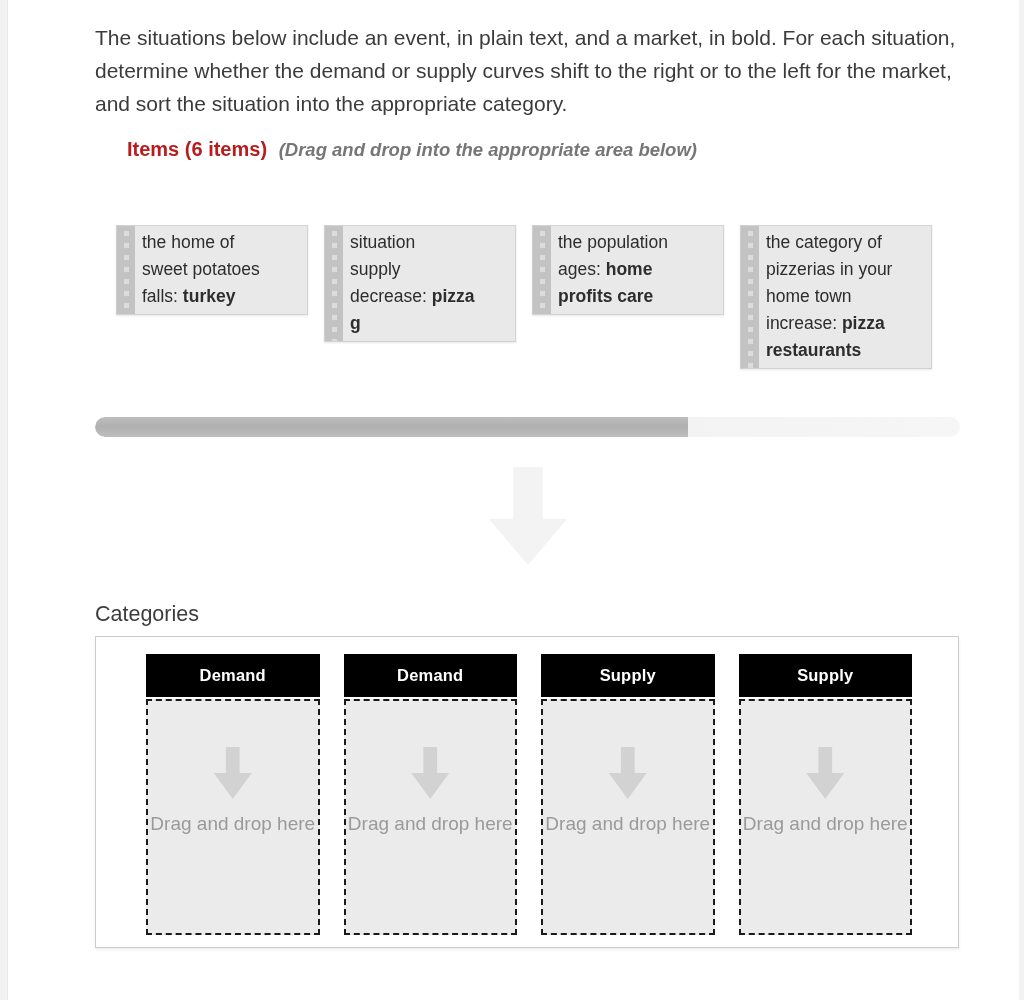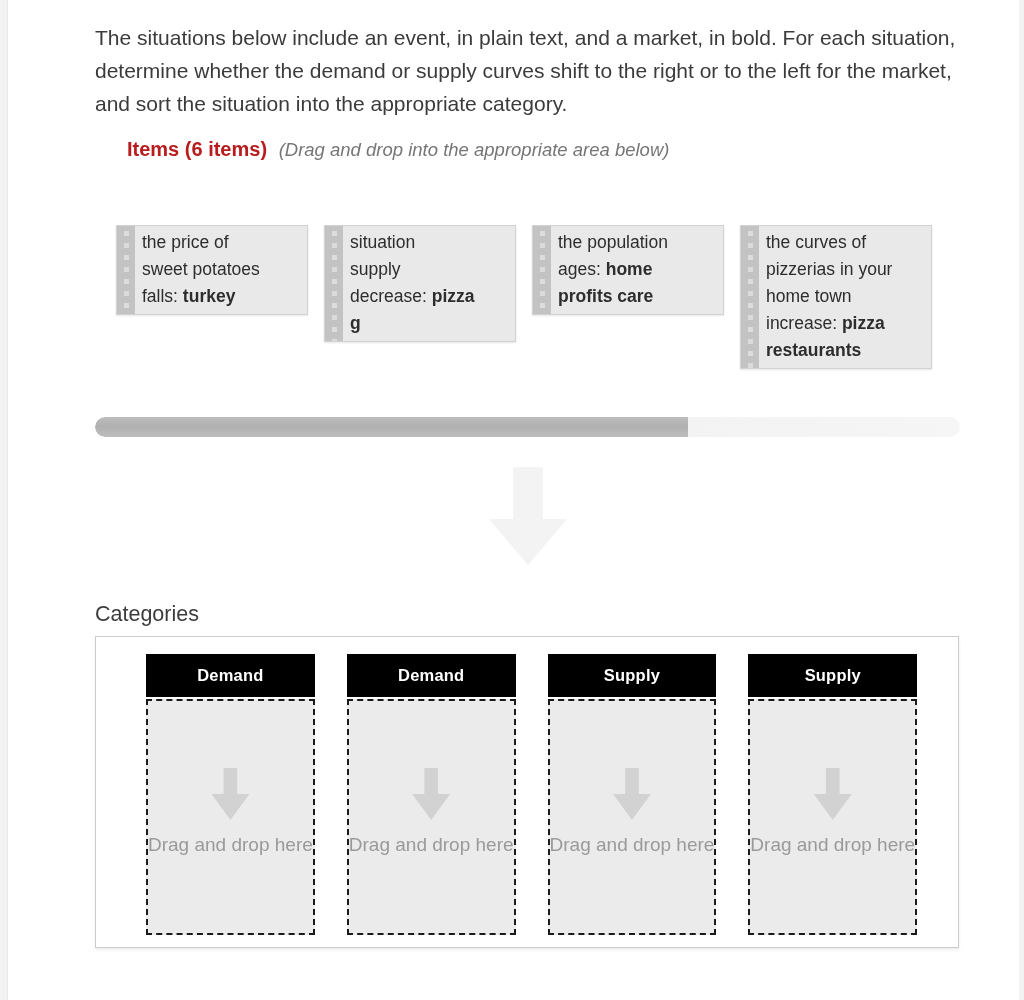--- a/index.html
+++ b/index.html
@@ -11,21 +11,21 @@
   .edge-left  { left:0;  width:8px; background:var(--edge, #f2f2f2); border-right:1px solid #e9e9e9; }
   .edge-right { right:0; width:5px; background:var(--edge, #f2f2f2); }
 
   .content { position:absolute; left:95px; top:8px; width:866px; }
 
   .instructions { margin-top:13px; width:880px; font-size:21px; line-height:33px;
                   color:var(--text-main,#3b3b3b); }
 
   .items-header { margin-top:17px; margin-left:32px; font-size:20px; line-height:24px; }
   .items-label  { font-weight:bold; color:#b91c1c; }
-  .items-hint   { font-style:italic; font-weight:normal; font-size:18.5px; color:var(--muted,#767676); margin-left:6px; }
+  .items-hint   { font-style:italic; font-weight:bold; font-size:18.5px; color:var(--muted,#767676); margin-left:6px; }
 
   .items-row { margin-top:63px; padding-left:21px; display:flex; gap:16px; align-items:flex-start; }
   .item-card { width:192px; display:flex; background:var(--card-bg,#e9e9e9);
                border:1px solid var(--card-border,#d2d2d2);
                box-shadow:0 1px 2px rgba(0,0,0,0.10); cursor:grab; }
   .drag-handle { flex:0 0 18px; align-self:stretch; background-color:var(--handle,#c3c3c3);
                  background-image:repeating-linear-gradient(to bottom, var(--handle-dot,#dcdcdc) 0 5px, transparent 5px 12px);
                  background-size:5px 100%; background-repeat:no-repeat; background-position:center top 5px; }
   .item-text { padding:3px 6px 4px 7px; font-size:17.5px; line-height:27px; color:#2d2d2d; }
   .item-text .b { font-weight:bold; }
@@ -35,28 +35,28 @@
   .hthumb { position:absolute; left:0; top:0; bottom:0; border-radius:10px 0 0 10px;
             background:linear-gradient(to bottom,#bdbdbd,#b0b0b0 45%,#bdbdbd); }
 
   .big-arrow { margin:30px auto 0 auto; width:78px; height:98px; background:var(--arrow-light,#f3f3f3);
                clip-path:polygon(31% 0, 69% 0, 69% 53%, 100% 53%, 50% 100%, 0 53%, 31% 53%); }
 
   .categories-title { margin-top:37px; font-size:21.5px; color:var(--title,#3c3c3c); }
 
   .categories-box { margin-top:9px; width:864px; height:312px; border:1px solid var(--box-border,#cccccc);
                     background:#fff; box-shadow:0 2px 3px rgba(0,0,0,0.07);
-                    display:flex; gap:32px; padding:17px 46px 12px 50px; }
+                    display:flex; gap:24px; padding:17px 46px 12px 50px; }
   .category { flex:1 1 0; display:flex; flex-direction:column; }
   .cat-header { height:43px; background:var(--header-bg,#000); color:var(--header-text,#fff);
                 display:flex; align-items:center; justify-content:center;
                 font-size:16.5px; font-weight:600; letter-spacing:0.2px; }
   .dropzone { margin-top:2px; flex:1; background:var(--zone-bg,#ebebeb);
               border:2px dashed var(--zone-border,#1a1a1a);
-              display:flex; flex-direction:column; align-items:center; padding-top:67px; }
+              display:flex; flex-direction:column; align-items:center; padding-top:46px; }
   .drop-arrow { width:38px; height:52px; background:var(--arrow-mid,#d2d2d2);
                 clip-path:polygon(32% 0, 68% 0, 68% 50%, 100% 50%, 50% 100%, 0 50%, 32% 50%); }
   .drop-label { margin-top:14px; font-size:19px; color:var(--placeholder,#9a9a9a); white-space:nowrap; }
 </style>
 </head>
 <body>
 
 <div class="edge edge-left"></div>
 <div class="edge edge-right"></div>
 
@@ -66,21 +66,21 @@
 
   <div class="items-header">
     <span class="items-label">Items (6 items)</span>
     <span class="items-hint">(Drag and drop into the appropriate area below)</span>
   </div>
 
   <div class="items-row">
   <div class="item-card">
     <div class="drag-handle"></div>
     <div class="item-text">
-          <div class="line"><span>the price of</span></div>
+          <div class="line"><span>the home of</span></div>
           <div class="line"><span>sweet potatoes</span></div>
           <div class="line"><span>falls: </span><span class="b">turkey</span></div>
         </div>
   </div>
 
   <div class="item-card">
     <div class="drag-handle"></div>
     <div class="item-text">
           <div class="line"><span>situation</span></div>
           <div class="line"><span>supply</span></div>
@@ -94,21 +94,21 @@
     <div class="item-text">
           <div class="line"><span>the population</span></div>
           <div class="line"><span>ages: </span><span class="b">home</span></div>
           <div class="line"><span class="b">profits care</span></div>
         </div>
   </div>
 
   <div class="item-card">
     <div class="drag-handle"></div>
     <div class="item-text">
-          <div class="line"><span>the curves of</span></div>
+          <div class="line"><span>the category of</span></div>
           <div class="line"><span>pizzerias in your</span></div>
           <div class="line"><span>home town</span></div>
           <div class="line"><span>increase: </span><span class="b">pizza</span></div>
           <div class="line"><span class="b">restaurants</span></div>
         </div>
   </div>
 </div>
 
   <div class="hscrollbar">
     <div class="hthumb" style="width: 68.5%;"></div>

